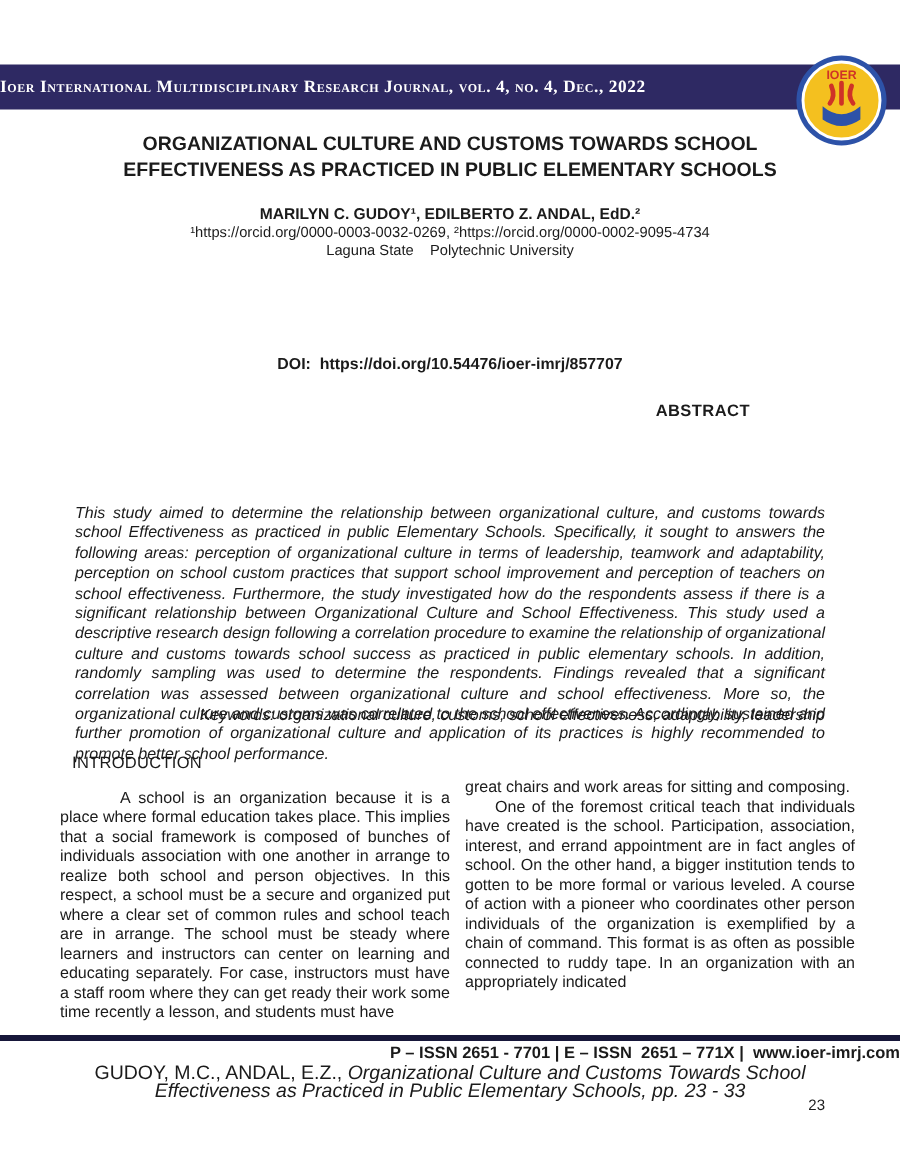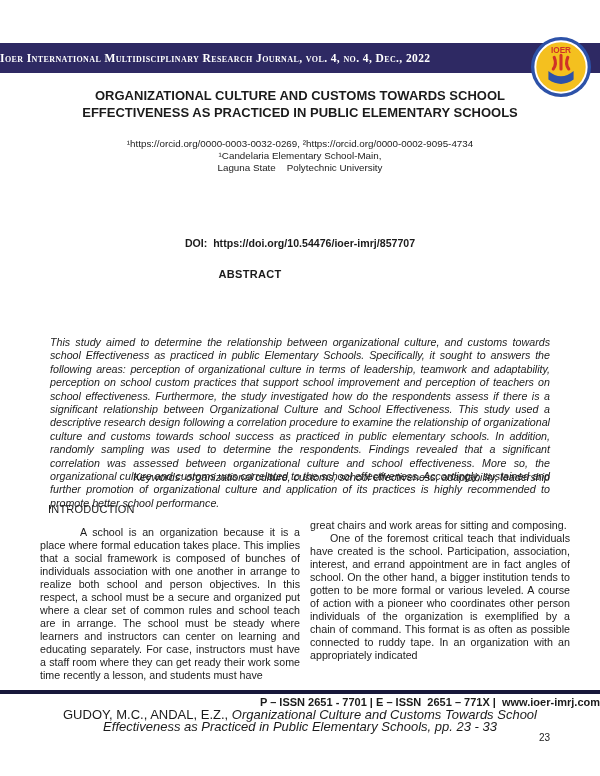--- a/index.html
+++ b/index.html
@@ -41,21 +41,21 @@
     position:absolute;top:138px;left:30px;width:540px;
     text-align:center;font-size:9.8px;line-height:12px;
   }
   .author-names{font-weight:bold;font-size:10.4px;}
   .doi-line{
     position:absolute;top:237px;left:0;width:600px;
     text-align:center;font-weight:bold;font-size:10.6px;
   }
   .abstract-heading{
     position:absolute;top:268px;left:0;width:500px;
-    text-align:center;font-weight:bold;font-size:11px;letter-spacing:0.3px;
+    text-align:right;font-weight:bold;font-size:11px;letter-spacing:0.3px;
   }
   .abstract-text{
     position:absolute;top:296px;left:50px;width:500px;
     font-style:italic;font-size:10.7px;line-height:13.4px;text-align:justify;margin-top:40px;
   }
   .keywords-line{
     position:absolute;top:471px;left:50px;width:500px;
     font-style:italic;font-size:10.7px;text-align:right;
   }
   .intro-section{
@@ -106,22 +106,22 @@
       <path d="M19 36 q13 11 26 0 l0 9 q-13 9 -26 0 z" fill="#2d52a8"></path>
       <path d="M25 22 q3 7 -1 12" stroke="#cf3227" stroke-width="3.2" fill="none" stroke-linecap="round"></path>
       <path d="M32 20 l0 14" stroke="#cf3227" stroke-width="3.2" fill="none" stroke-linecap="round"></path>
       <path d="M39 22 q-3 7 1 12" stroke="#cf3227" stroke-width="3.2" fill="none" stroke-linecap="round"></path>
     </svg>
   </div>
 
   <h1 class="article-title">ORGANIZATIONAL CULTURE AND CUSTOMS TOWARDS SCHOOL EFFECTIVENESS AS PRACTICED IN PUBLIC ELEMENTARY SCHOOLS</h1>
 
   <div class="authors-block">
+    <div class="author-names">MARILYN C. GUDOY¹, EDILBERTO Z. ANDAL, EdD.²</div>
     <div>¹https://orcid.org/0000-0003-0032-0269, ²https://orcid.org/0000-0002-9095-4734</div>
-    <div>¹Candelaria Elementary School-Main,</div>
     <div>Laguna State&nbsp;&nbsp;&nbsp; Polytechnic University</div>
   </div>
 
   <div class="doi-line">DOI:&nbsp; https://doi.org/10.54476/ioer-imrj/857707</div>
 
   <div class="abstract-heading">ABSTRACT</div>
 
   <p class="abstract-text">This study aimed to determine the relationship between organizational culture, and customs towards school Effectiveness as practiced in public Elementary Schools. Specifically, it sought to answers the following areas: perception of organizational culture in terms of leadership, teamwork and adaptability, perception on school custom practices that support school improvement and perception of teachers on school effectiveness. Furthermore, the study investigated how do the respondents assess if there is a significant relationship between Organizational Culture and School Effectiveness. This study used a descriptive research design following a correlation procedure to examine the relationship of organizational culture and customs towards school success as practiced in public elementary schools. In addition, randomly sampling was used to determine the respondents. Findings revealed that a significant correlation was assessed between organizational culture and school effectiveness. More so, the organizational culture and customs was correlated to the school effectiveness. Accordingly, sustained and further promotion of organizational culture and application of its practices is highly recommended to promote better school performance.</p>
 
   <div class="keywords-line">Keywords: organizational culture, customs, school effectiveness, adaptability, leadership</div>

